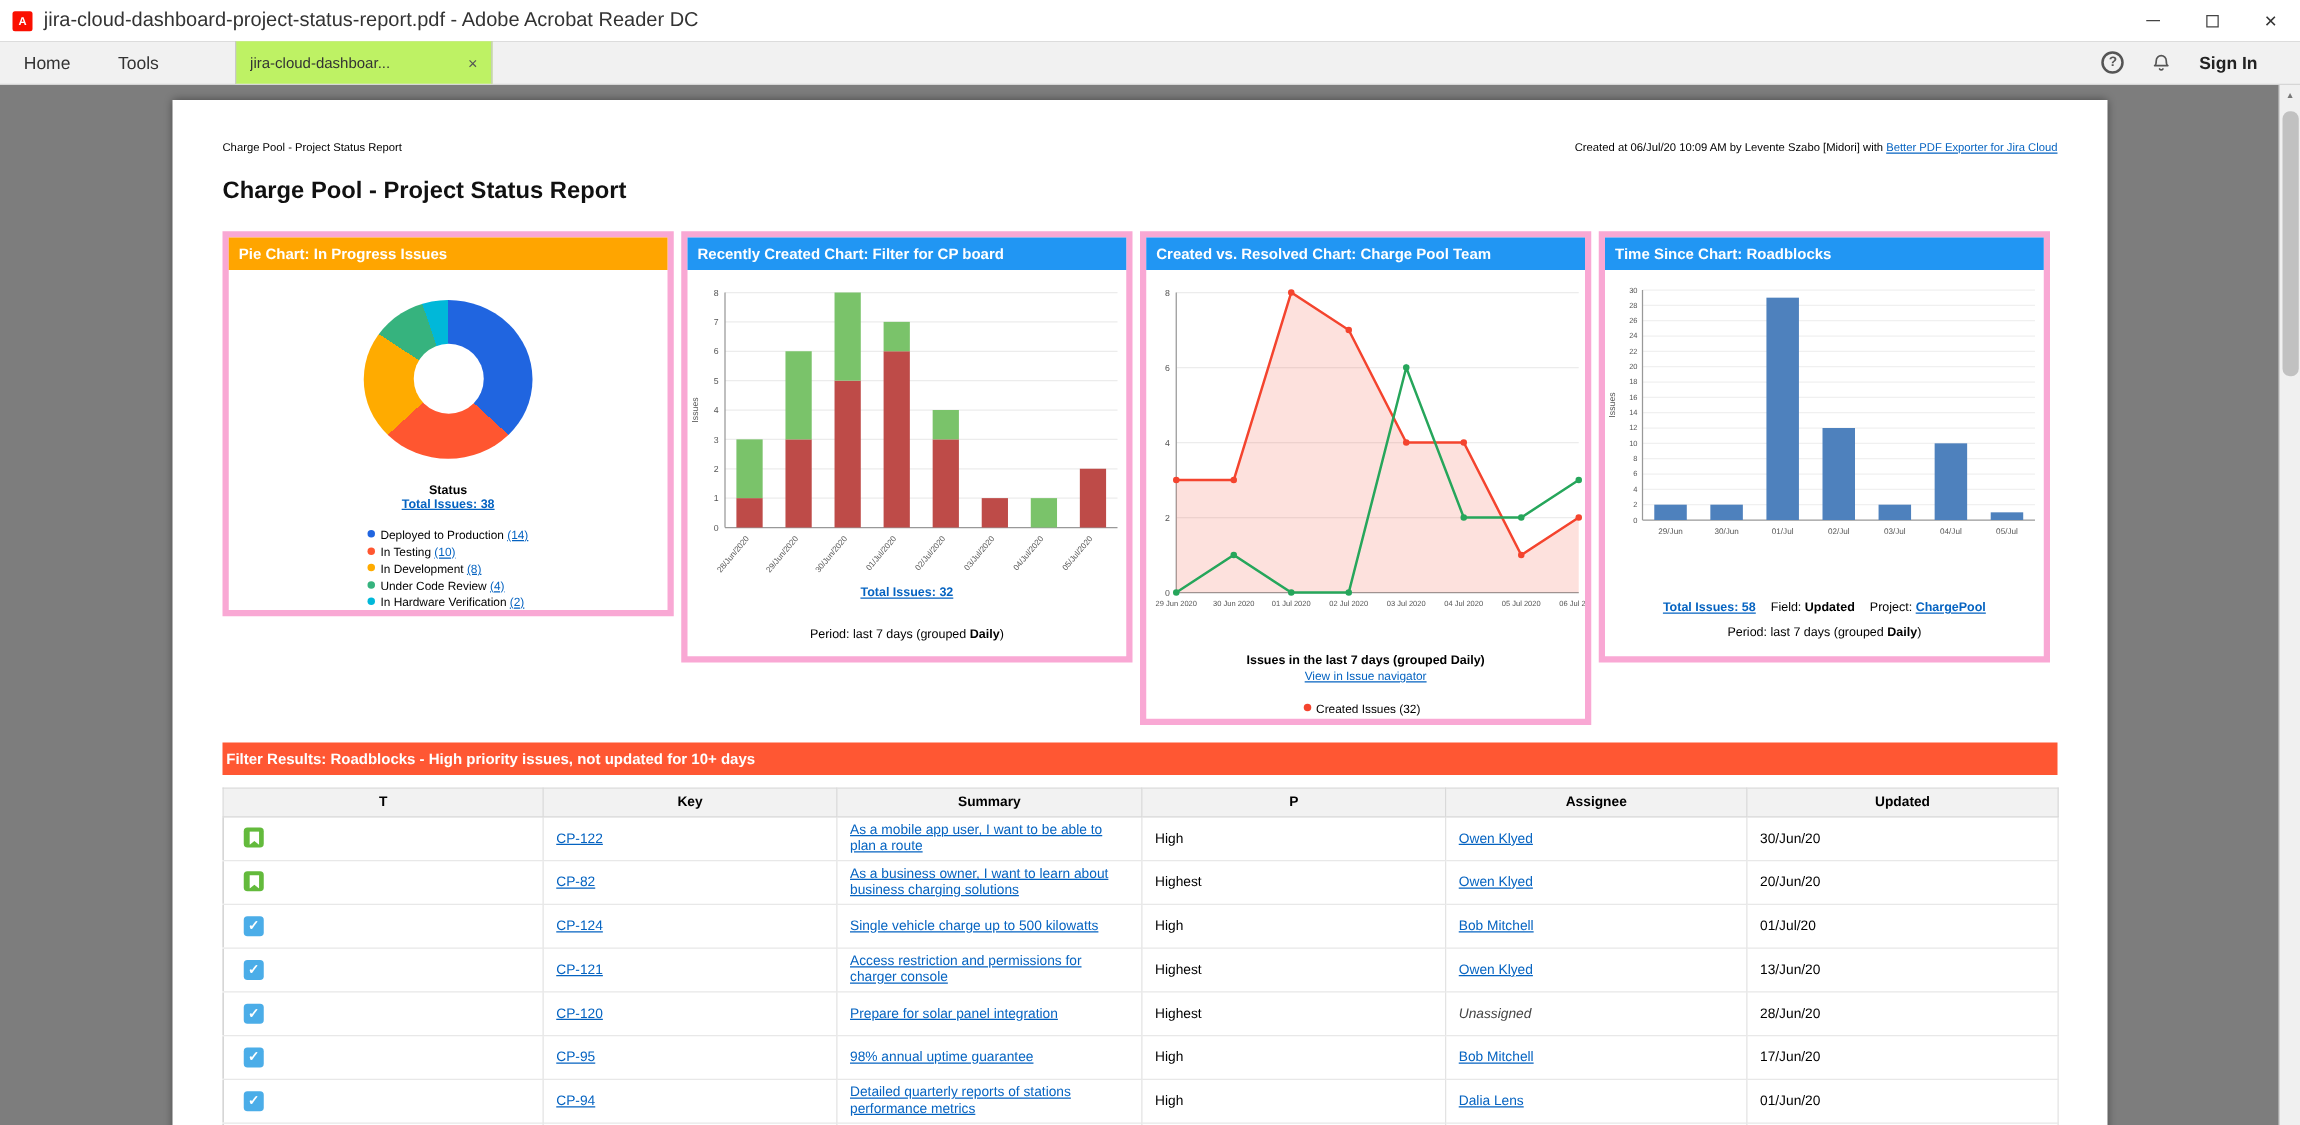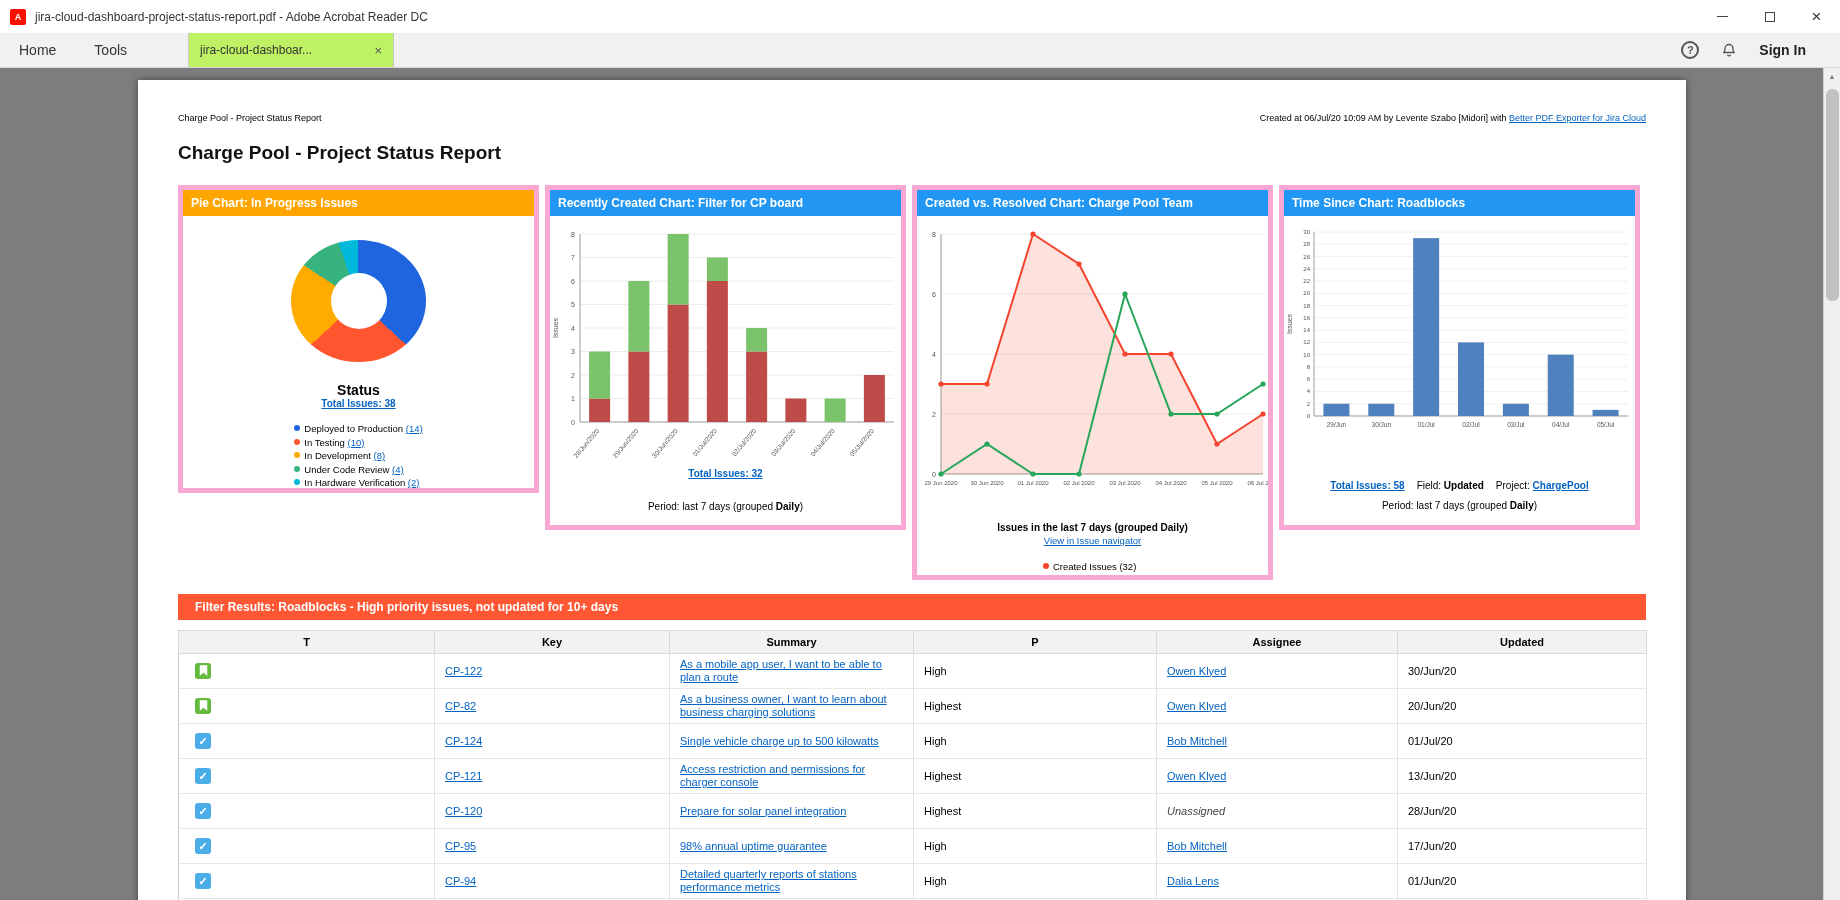--- a/index.html
+++ b/index.html
@@ -9,21 +9,21 @@
   *{margin:0;padding:0;box-sizing:border-box}
   html,body{width:1840px;height:900px;overflow:hidden;background:#7d7d7d;
     font-family:"Liberation Sans",sans-serif;}
   a{color:var(--link)}
   .lnk{color:var(--link);text-decoration:underline;cursor:pointer}
 
   
   .titlebar{height:33px;background:#fff;display:flex;align-items:center;padding-left:10px}
   .pdficon{width:16px;height:16px;background:#FA0F00;color:#fff;font-size:9px;font-weight:bold;
     display:flex;align-items:center;justify-content:center;border-radius:2px;flex:none}
-  .wtitle{font-size:12px;color:#333;margin-left:9px;white-space:nowrap}
+  .wtitle{font-size:16px;color:#333;margin-left:9px;white-space:nowrap}
   .wcontrols{margin-left:auto;display:flex;height:100%}
   .wbtn{width:47px;display:flex;align-items:center;justify-content:center;color:#444;cursor:pointer}
   .min-glyph{width:11px;height:1px;background:#444;display:inline-block}
   .max-glyph{width:10px;height:10px;border:1px solid #444;display:inline-block}
   .close-glyph{font-size:17px;line-height:1;color:#333}
 
   
   .tabbar{height:35px;background:#f1f1f1;display:flex;align-items:stretch;color:#333;border-bottom:1px solid #d6d6d6}
   .menu{padding:0 19px;display:flex;align-items:center;font-size:14px;cursor:pointer}
   .doctab{width:206px;background:#bef264;border-left:1px solid #c9c9c9;border-right:1px solid #c9c9c9;
@@ -55,36 +55,36 @@
   .panel-h.orange{background:var(--header-orange)}
   .panel-h.blue{background:var(--header-blue)}
   .panel-b{display:flex;flex-direction:column;align-items:center;overflow:hidden}
   .pb-pie{height:272px}
   .pb-std{height:309px}
   .pb-tall{height:359px}
 
   .donut{width:135px;height:135px;border-radius:50%;margin-top:24px;position:relative}
   .donut::after{content:"";position:absolute;left:50%;top:50%;width:56px;height:56px;margin:-28px 0 0 -28px;
     background:#fff;border-radius:50%}
-  .pie-label{font-size:14px;font-weight:bold;margin-top:20px}
+  .pie-label{font-size:10px;font-weight:bold;margin-top:20px}
   .total-link{font-size:10px;font-weight:bold;color:var(--link);text-decoration:underline;cursor:pointer}
   .legend{margin-top:12px;font-size:9.5px;text-align:left}
   .legend>div{margin-top:2.5px;white-space:nowrap}
   .bullet{display:inline-block;width:6px;height:6px;border-radius:50%;margin-right:4px;vertical-align:1px}
   .legend .lnk{font-size:9.5px}
 
   .chart-slot{margin-top:8px}
   .chart-foot-title{font-size:10px;font-weight:bold;margin-top:28px}
   .small-link{font-size:9.5px;margin-top:2px}
   .p4foot{margin-top:20px;font-size:10px;display:flex;gap:12px;align-items:flex-start}
   .period{margin-top:22px;font-size:10px}
   .p4 .period{margin-top:9px}
 
   .filter-bar{margin-top:14px;height:26px;line-height:26px;background:var(--filter-red);color:#fff;
-    font-weight:bold;font-size:12px;padding:0 17px}
+    font-weight:bold;font-size:12px;padding:0 3px}
 
   table.issues{width:100%;border-collapse:collapse;margin-top:10px;font-size:11px;border:1px solid #c9c9c9;
     table-layout:fixed}
   col.col-t{width:256px} col.col-key{width:235px} col.col-sum{width:244px}
   col.col-p{width:243px} col.col-asg{width:241px} col.col-upd{width:249px}
   .issues th{height:23px;background:#f2f2f2;font-weight:bold;font-size:11px;border:1px solid #d9d9d9;text-align:center}
   .issues td{height:35px;border-right:1px solid #e3e3e3;border-bottom:1px solid #e8e8e8;
     padding:2px 10px;vertical-align:middle;line-height:13px}
   .issues td.c-t{padding-left:16px}
   .issue-icon{width:16px;height:16px;border-radius:3px;display:inline-flex;align-items:center;justify-content:center;

